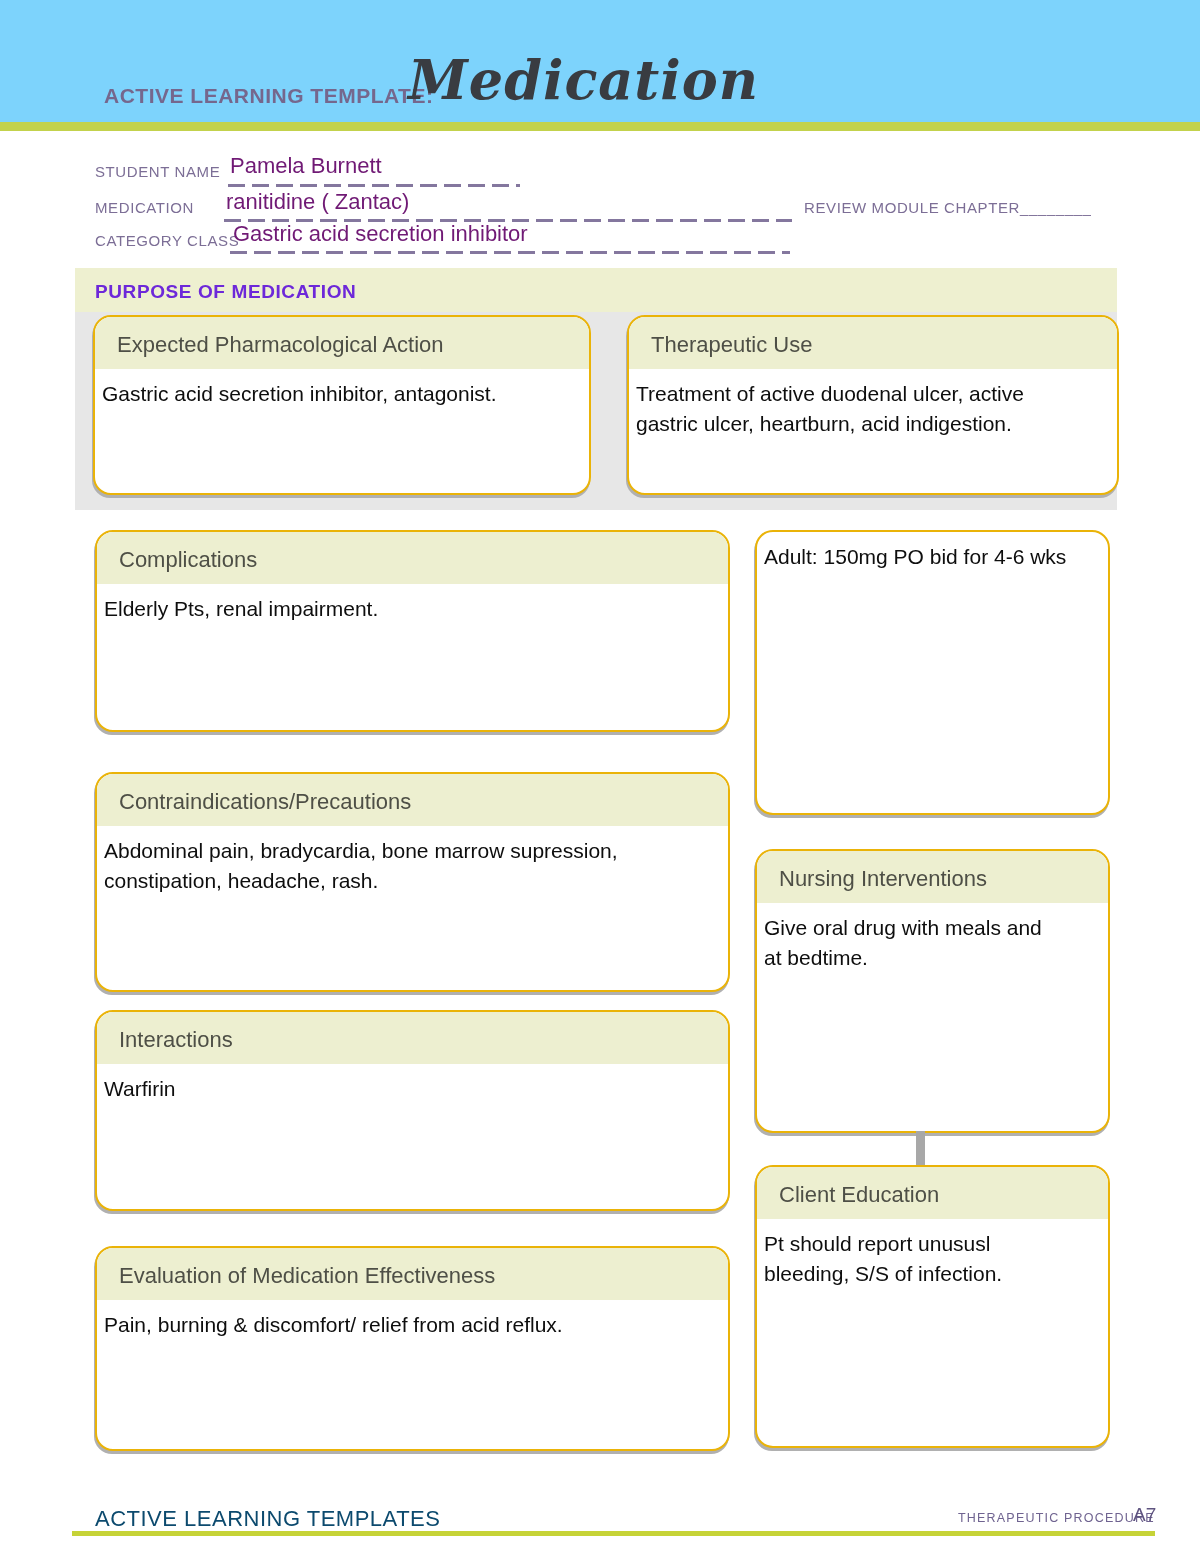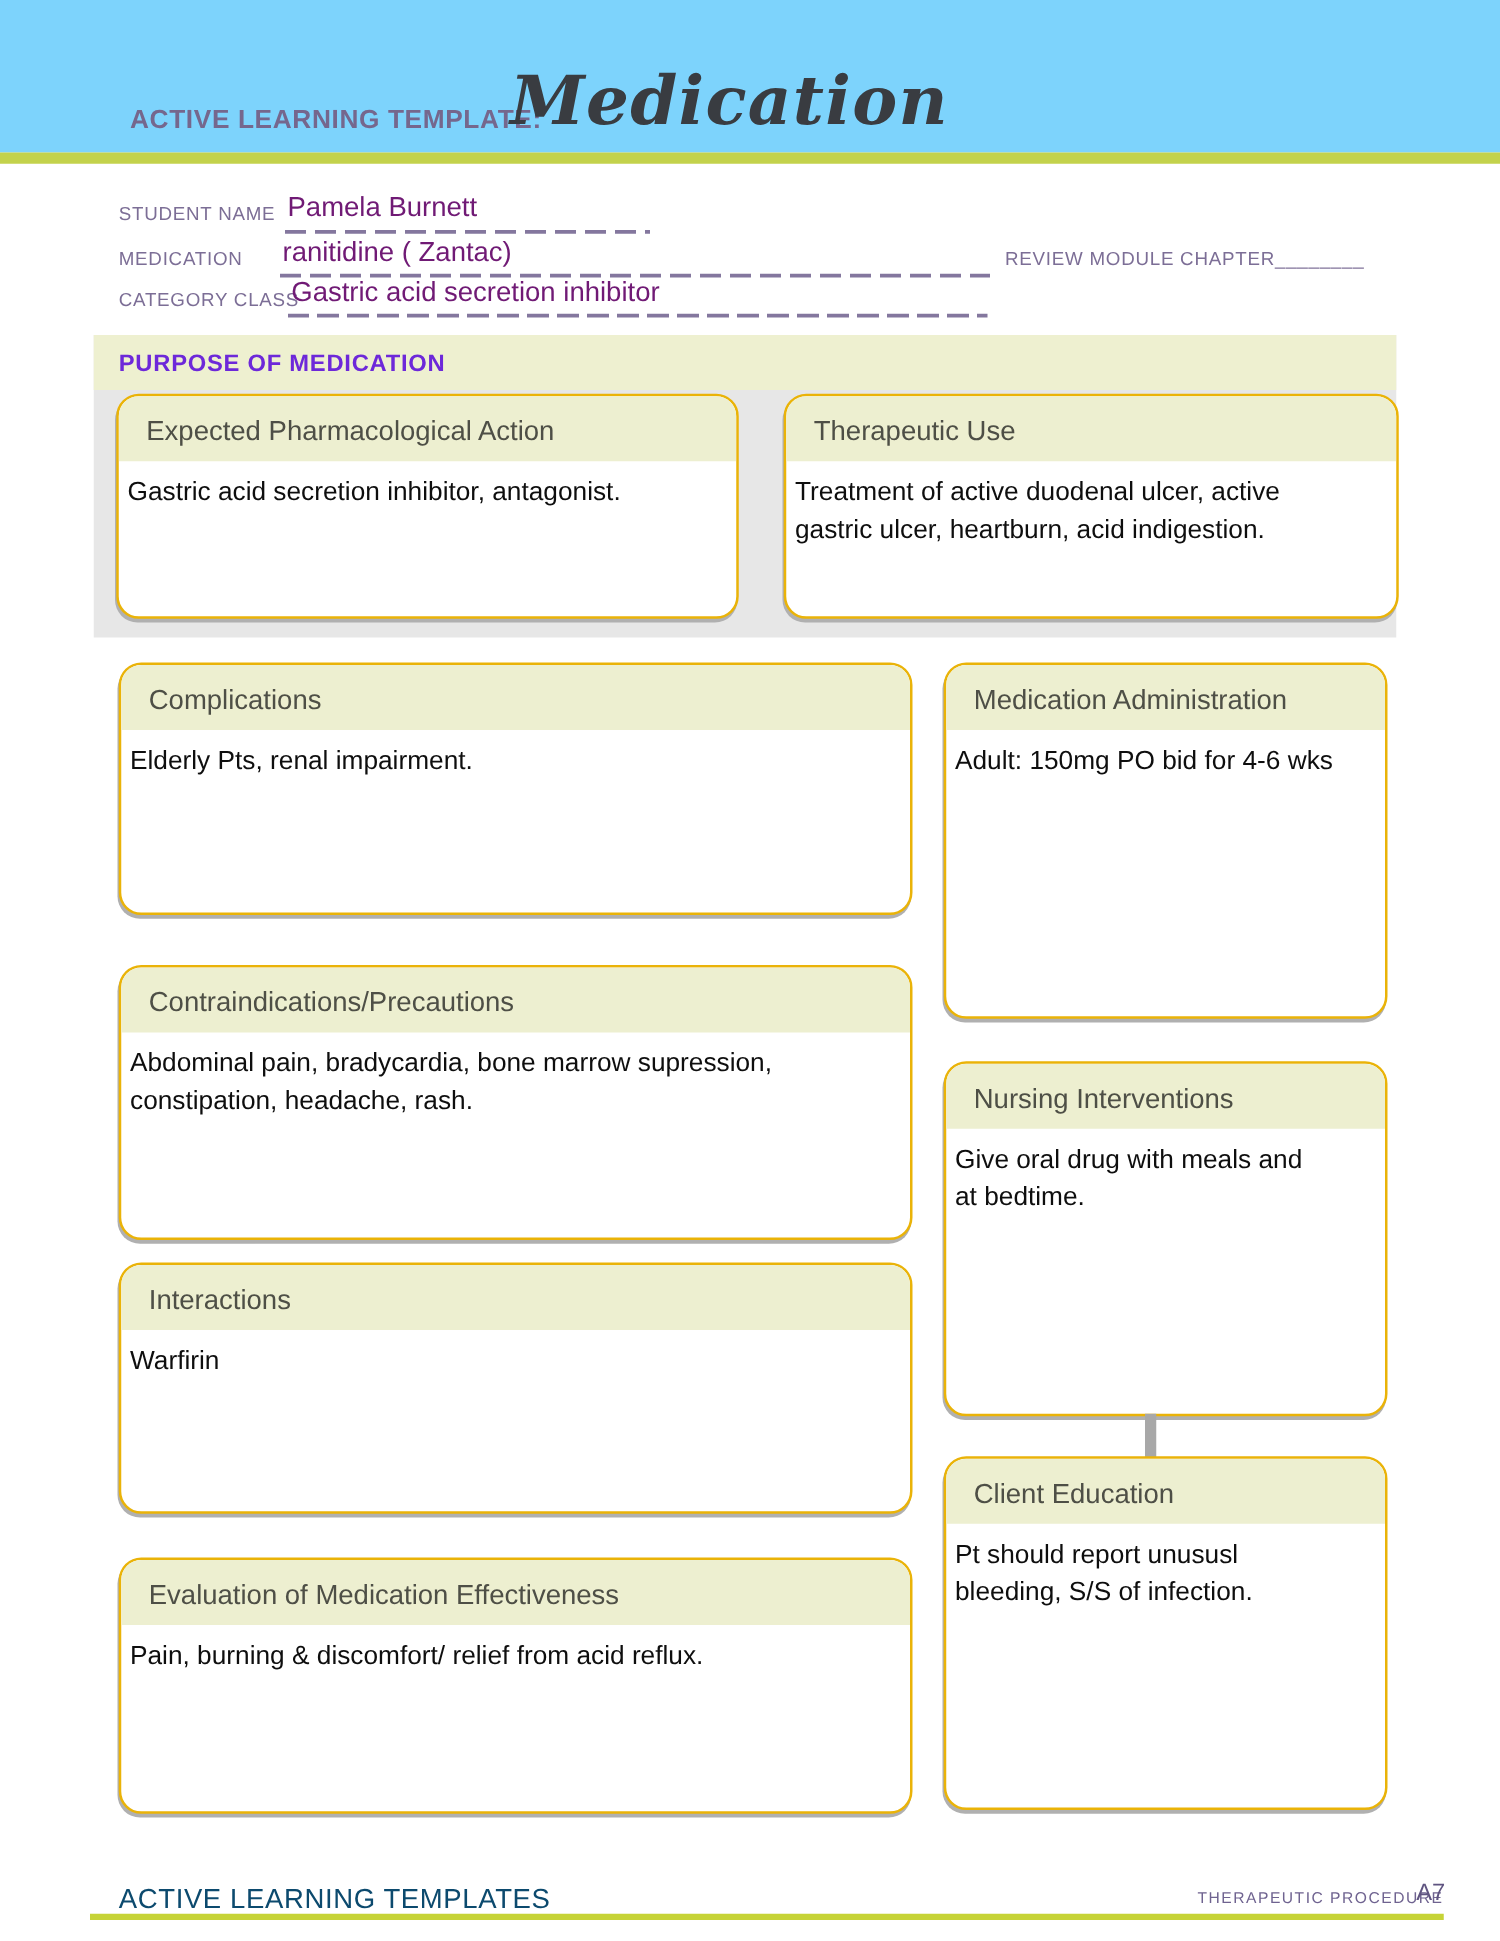--- a/index.html
+++ b/index.html
@@ -93,21 +93,20 @@
     <div class="card-body">Treatment of active duodenal ulcer, active
 gastric ulcer, heartburn, acid indigestion.</div>
   </div>
 
   <div class="card" style="left:95px;top:530px;width:635px;height:202px;">
     <div class="card-head">Complications</div>
     <div class="card-body">Elderly Pts, renal impairment.</div>
   </div>
 
   <div class="card" style="left:755px;top:530px;width:355px;height:285px;">
-    <div class="card-head">Medication Administration</div>
     <div class="card-body">Adult: 150mg PO bid for 4-6 wks</div>
   </div>
 
   <div class="card" style="left:95px;top:772px;width:635px;height:220px;">
     <div class="card-head">Contraindications/Precautions</div>
     <div class="card-body">Abdominal pain, bradycardia, bone marrow supression,
 constipation, headache, rash.</div>
   </div>
 
   <div class="card" style="left:755px;top:849px;width:355px;height:284px;">

